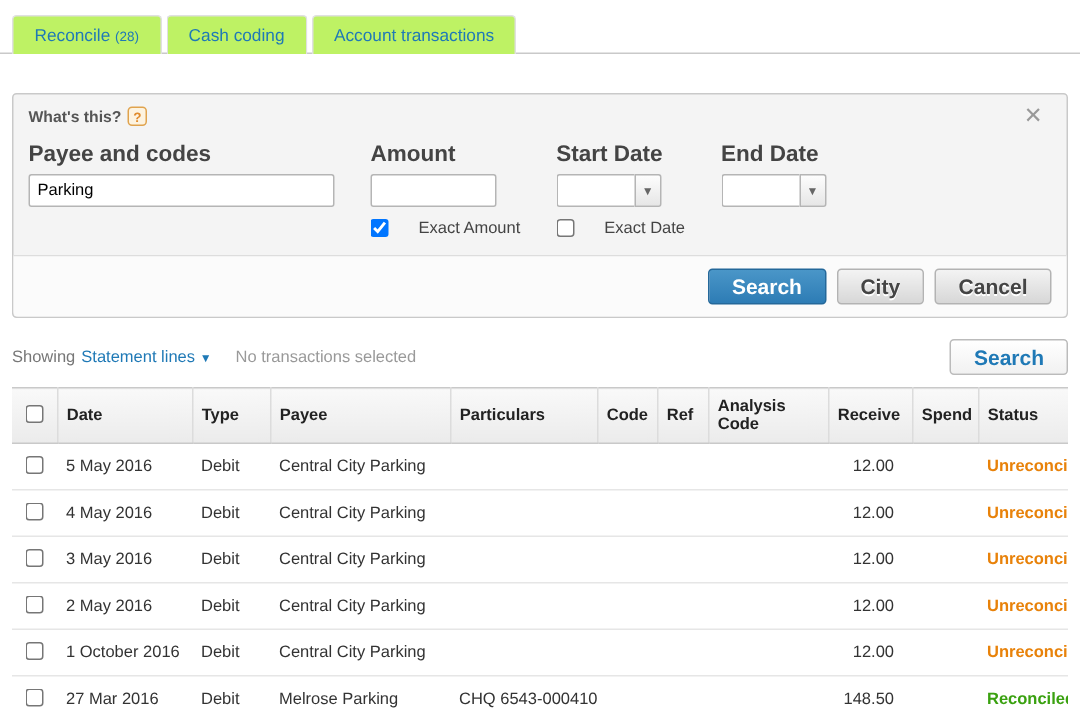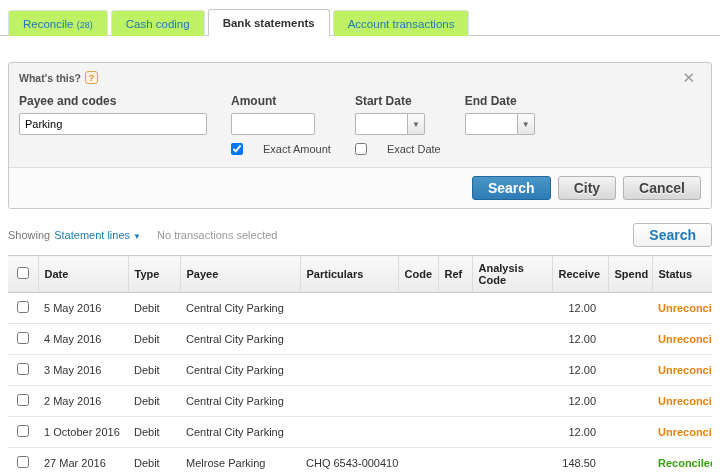--- a/index.html
+++ b/index.html
@@ -46,28 +46,28 @@
     text-align:center; line-height:12px; font-size:9px; font-weight:bold;
   }
   .close-x {
     position:absolute; right:10px; top:6px; color:#999;
     font-size:15px; line-height:15px; cursor:pointer; background:none; border:none;
     font-family:"Liberation Sans", sans-serif;
   }
   .fields { display:flex; gap:24px; margin-top:10px; }
   .field label {
     display:block; font-weight:bold; color:#444;
-    margin-bottom:5px; font-size:12px;
+    margin-bottom:5px; font-size:15px;
   }
   input.text {
     height:22px; border:1px solid #b5b5b5; border-radius:2px;
     padding:0 5px; font-size:11px; background:#fff;
     font-family:"Liberation Sans", sans-serif;
   }
-  .payee-input { width:188px; }
+  .payee-input { width:204px; }
   .amount-input { width:84px; }
   .combo { display:flex; }
   .combo-input {
     width:52px; height:22px; border:1px solid #b5b5b5; border-right:none;
     border-radius:2px 0 0 2px; background:#fff; padding:0 4px; font-size:11px;
   }
   .combo-btn {
     width:18px; height:22px; border:1px solid #b5b5b5;
     background:linear-gradient(#fdfdfd,#e6e6e6);
     border-radius:0 2px 2px 0; color:#666; font-size:8px;
@@ -137,23 +137,20 @@
 </head>
 <body>
 
 <div class="tabbar">
   <div class="tab">
     <span>Reconcile</span>
     <span class="count">(28)</span>
   </div>
   <div class="tab">
     <span>Cash coding</span>
-  </div>
-  <div class="tab active">
-    <span>Bank statements</span>
   </div>
   <div class="tab">
     <span>Account transactions</span>
   </div>
 </div>
 
 <div class="panel">
   <button class="close-x">✕</button>
   <div class="panel-body">
     <a class="whats-this">

